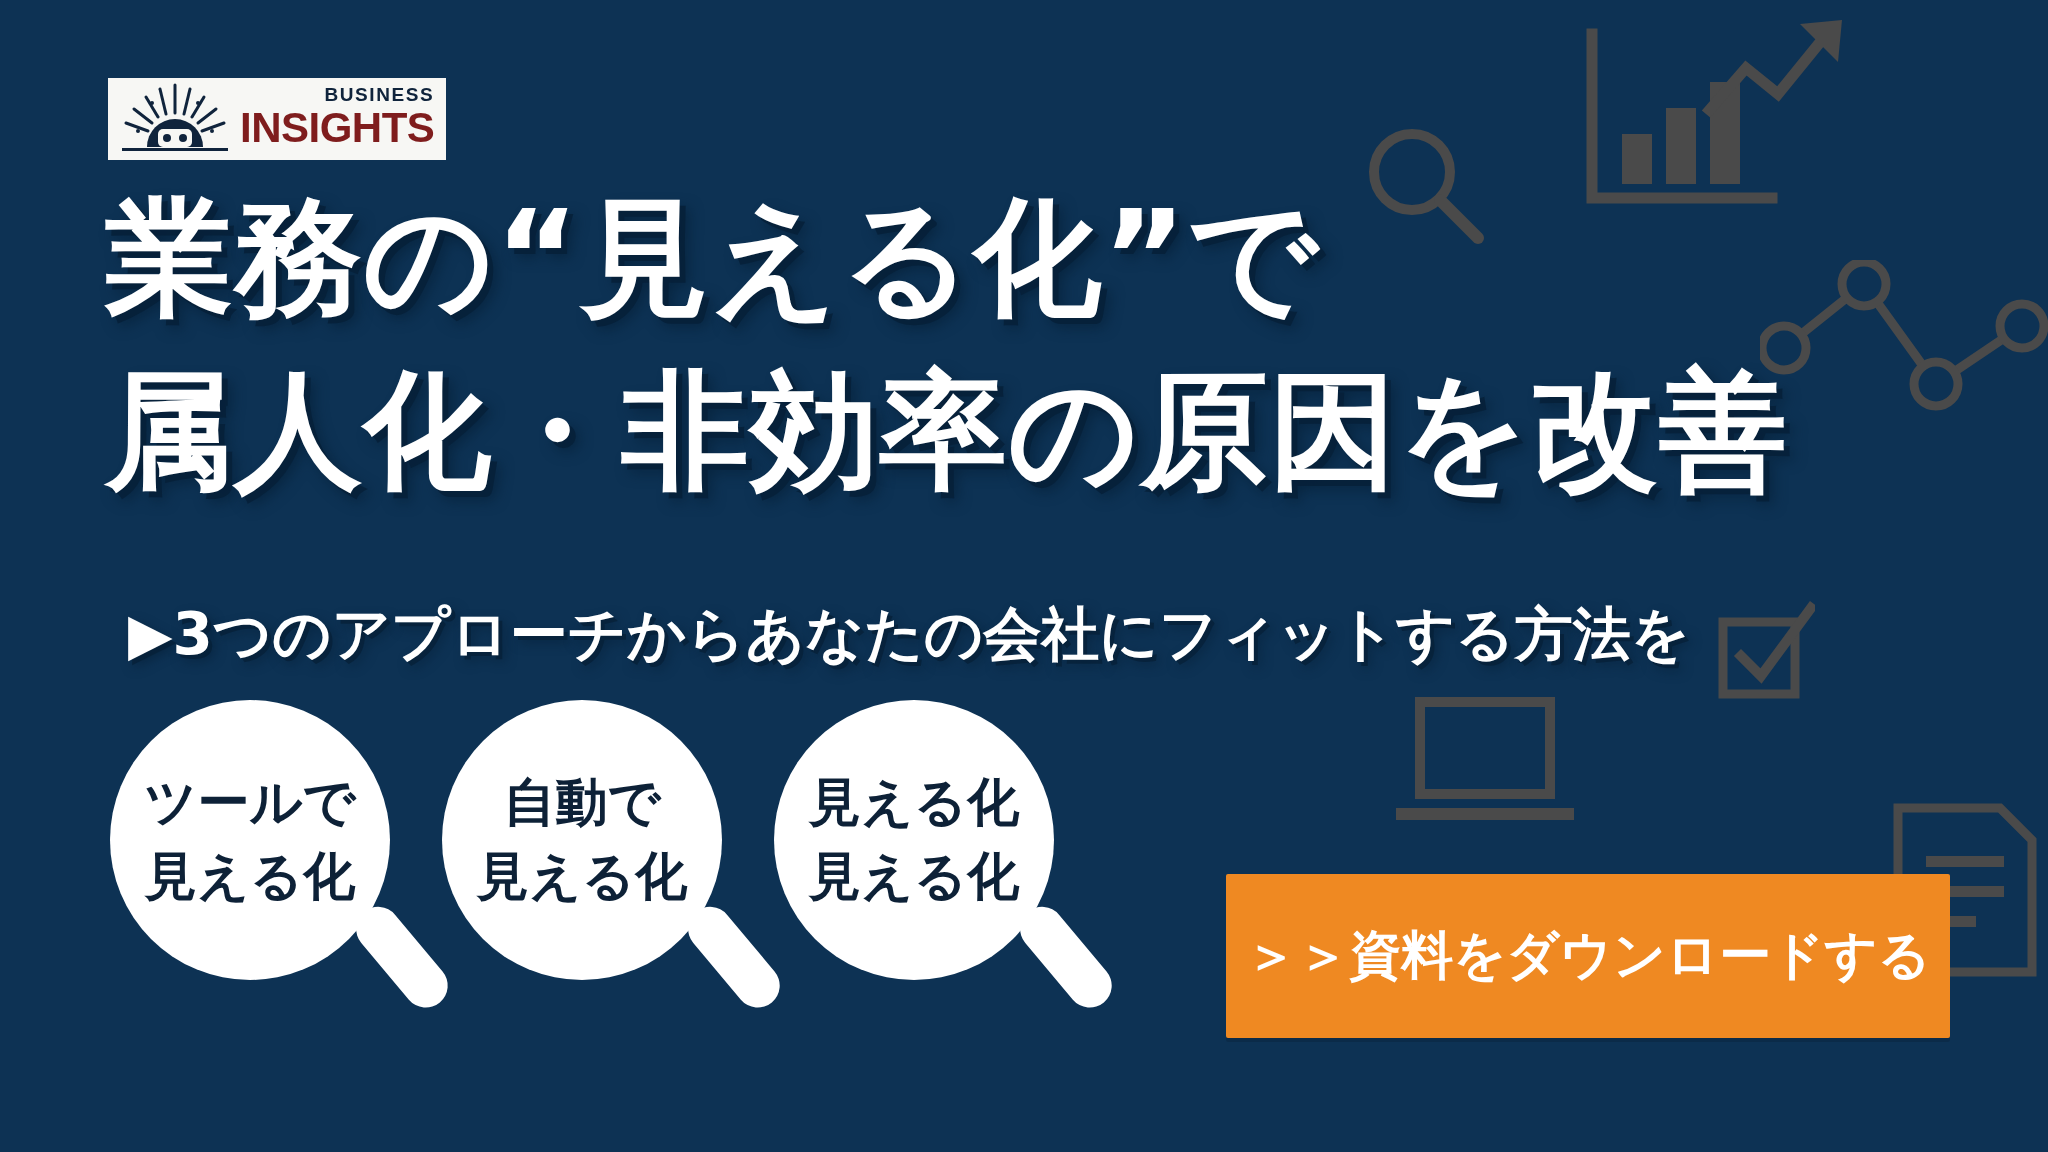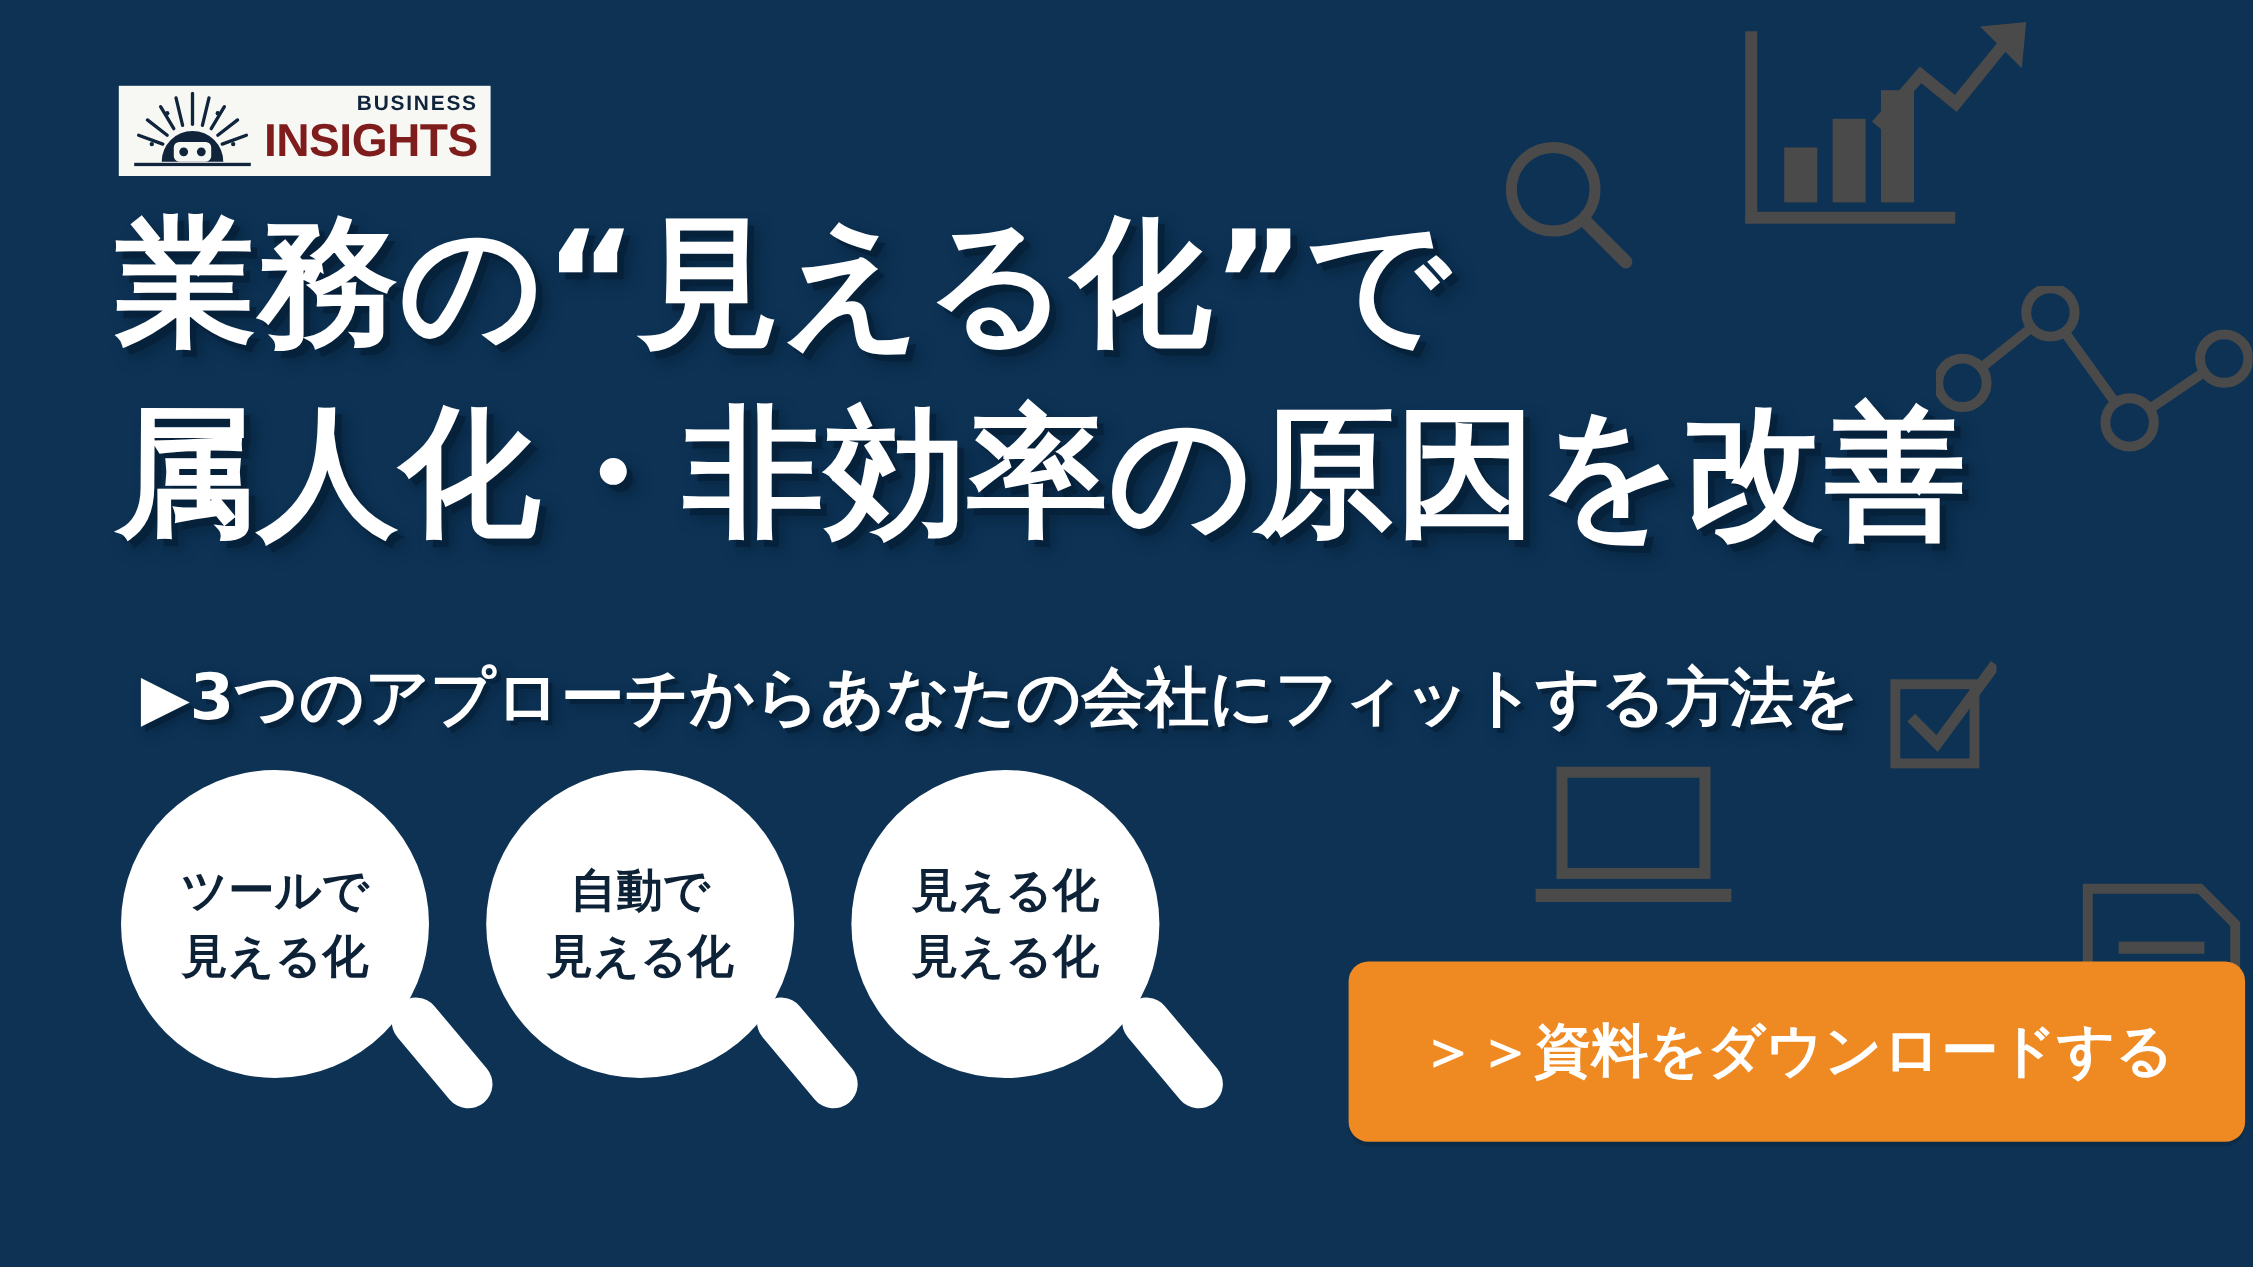--- a/index.html
+++ b/index.html
@@ -136,37 +136,37 @@
     background: #ffffff;
     border-radius: 24px;
     right: 4px;
     bottom: -10px;
     transform: rotate(-40deg);
     transform-origin: 50% 0%;
     z-index: 1;
   }
   .bubble-label {
     color: #0d2137;
-    font-size: 42px;
+    font-size: 52px;
     font-weight: bold;
     line-height: 1.42;
     text-align: center;
     white-space: nowrap;
     font-family: "DejaVu Sans", "Liberation Sans", sans-serif;
   }
 
   
   #cta-button {
     position: absolute;
     left: 1226px;
     top: 874px;
-    width: 815px;
+    width: 724px;
     height: 164px;
     background: #ef8922;
-    border-radius: 18px;
+    border-radius: 2px;
     border: none;
     display: flex;
     align-items: center;
     justify-content: center;
     cursor: pointer;
     box-shadow: 0 4px 0 rgba(0,0,0,.12);
   }
   #cta-label {
     color: #ffffff;
     font-size: 52px;

